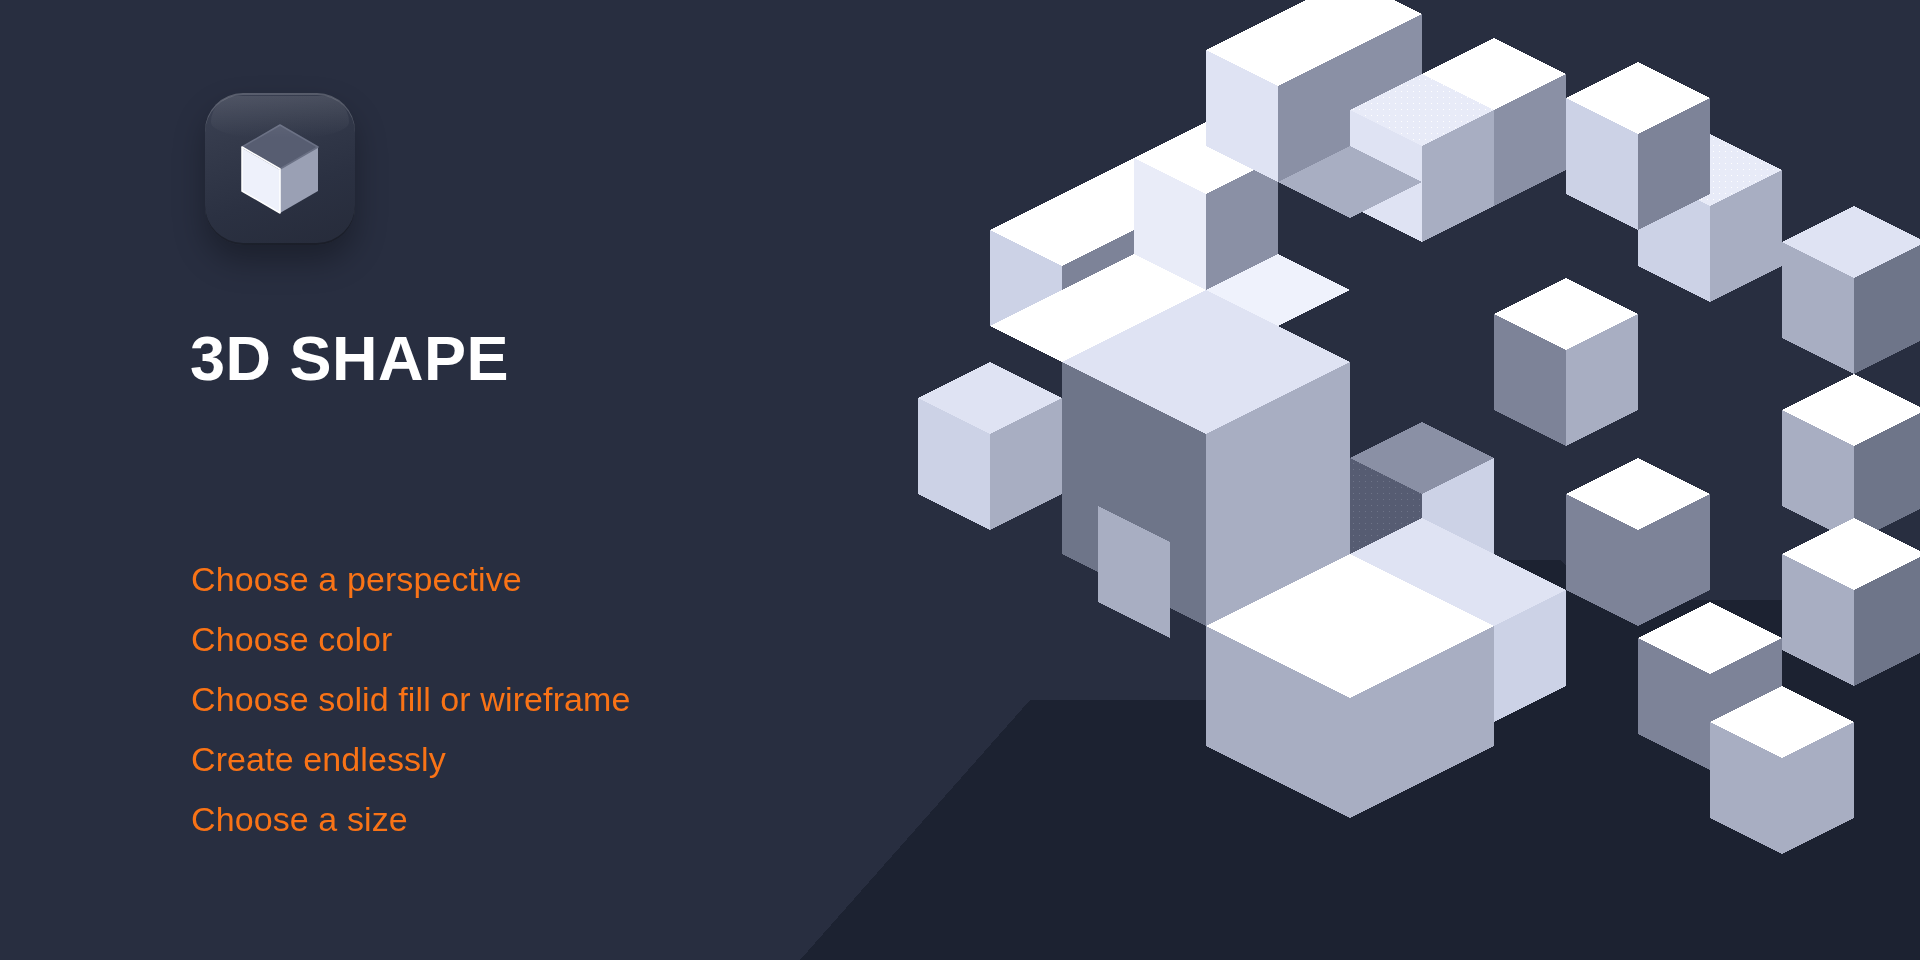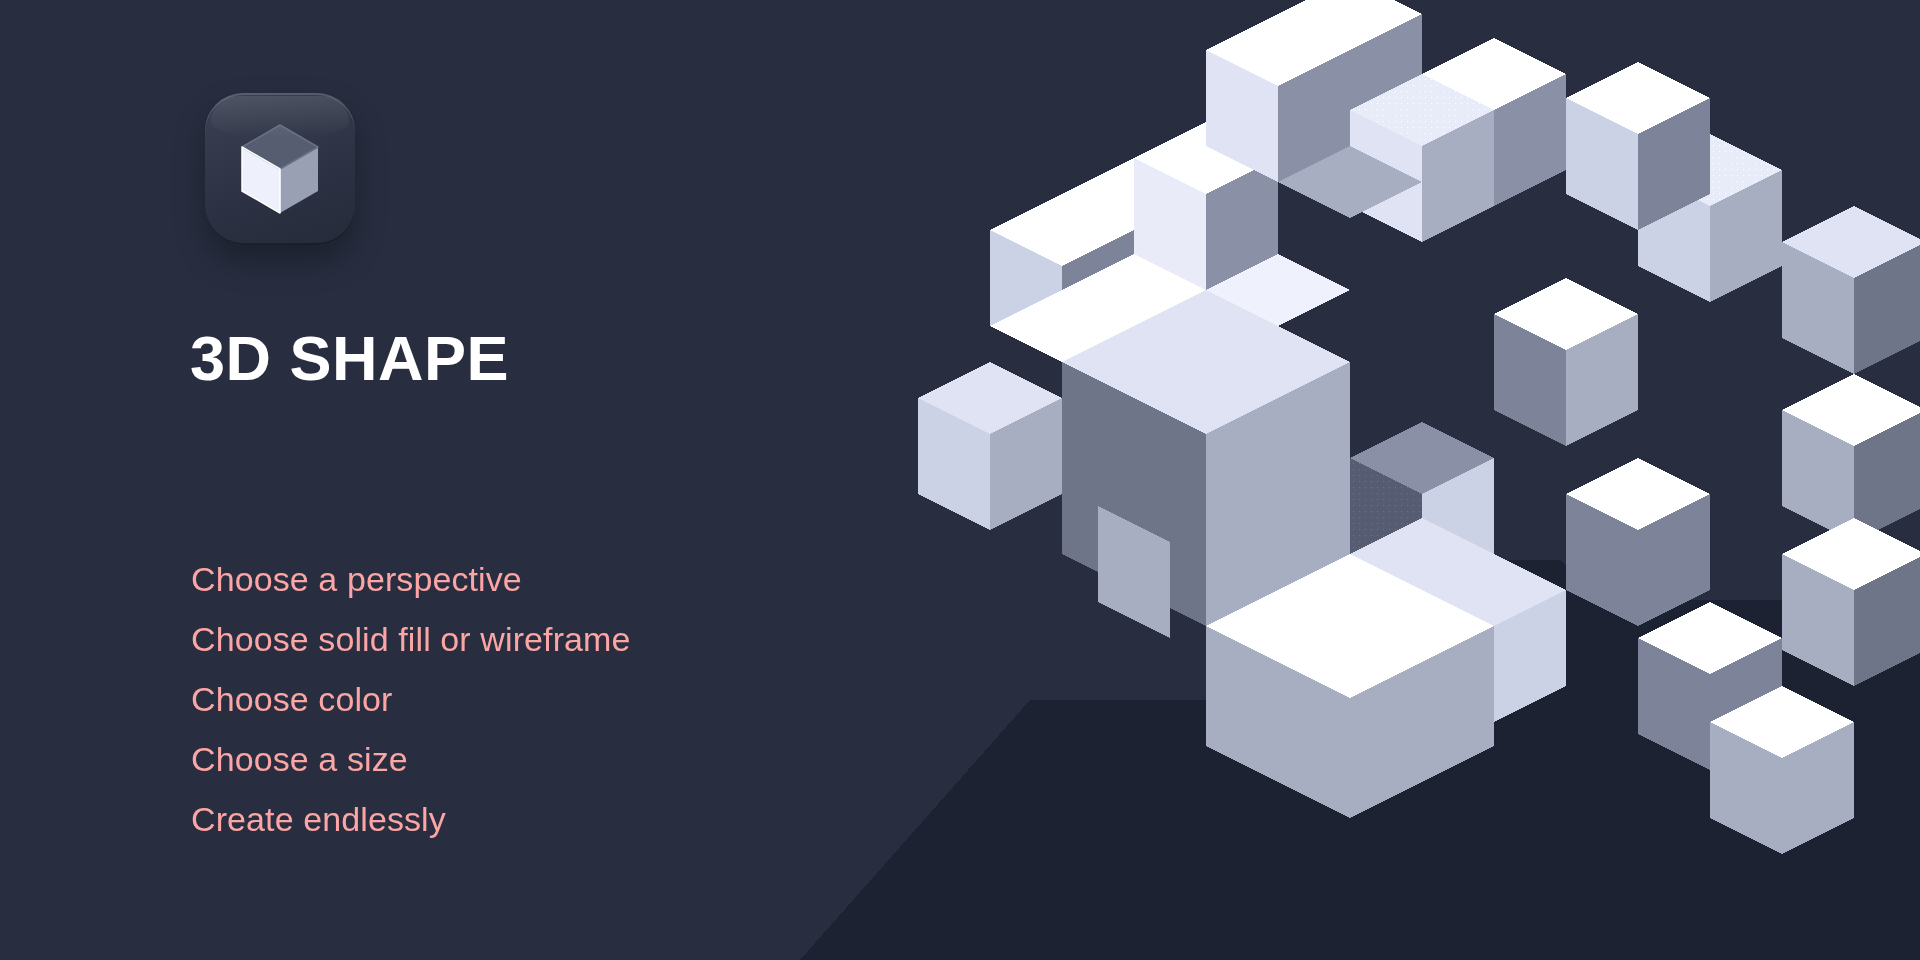--- a/index.html
+++ b/index.html
@@ -44,21 +44,21 @@
     line-height:1.27;
     letter-spacing:0.5px;
   }
   #title .line { display:block; white-space:nowrap; }
 
   #feature-list {
     position:absolute; left:191px; top:549px;
     list-style:none;
   }
   #feature-list li {
-    color:#fca5a5;
+    color:#f97316;
     font-size:34px;
     line-height:60px;
     font-weight:500;
     letter-spacing:0.1px;
     white-space:nowrap;
   }
 
   
   #artwork {
     position:absolute; right:0; top:0;
@@ -250,20 +250,20 @@
         <path d="M 3 24 L 41 46 L 41 90 L 3 68 Z" fill="none" stroke="#ffffff" stroke-width="1.5" stroke-linejoin="round"></path>
       </svg>
     </div>
 
     <h1 id="title">
       <span class="line">3D SHAPE</span>
     </h1>
 
     <ul id="feature-list">
       <li>Choose a perspective</li>
+      <li>Choose color</li>
       <li>Choose solid fill or wireframe</li>
-      <li>Choose color</li>
+      <li>Create endlessly</li>
       <li>Choose a size</li>
-      <li>Create endlessly</li>
     </ul>
 
   </div>
 </div>
 
 </body></html>

